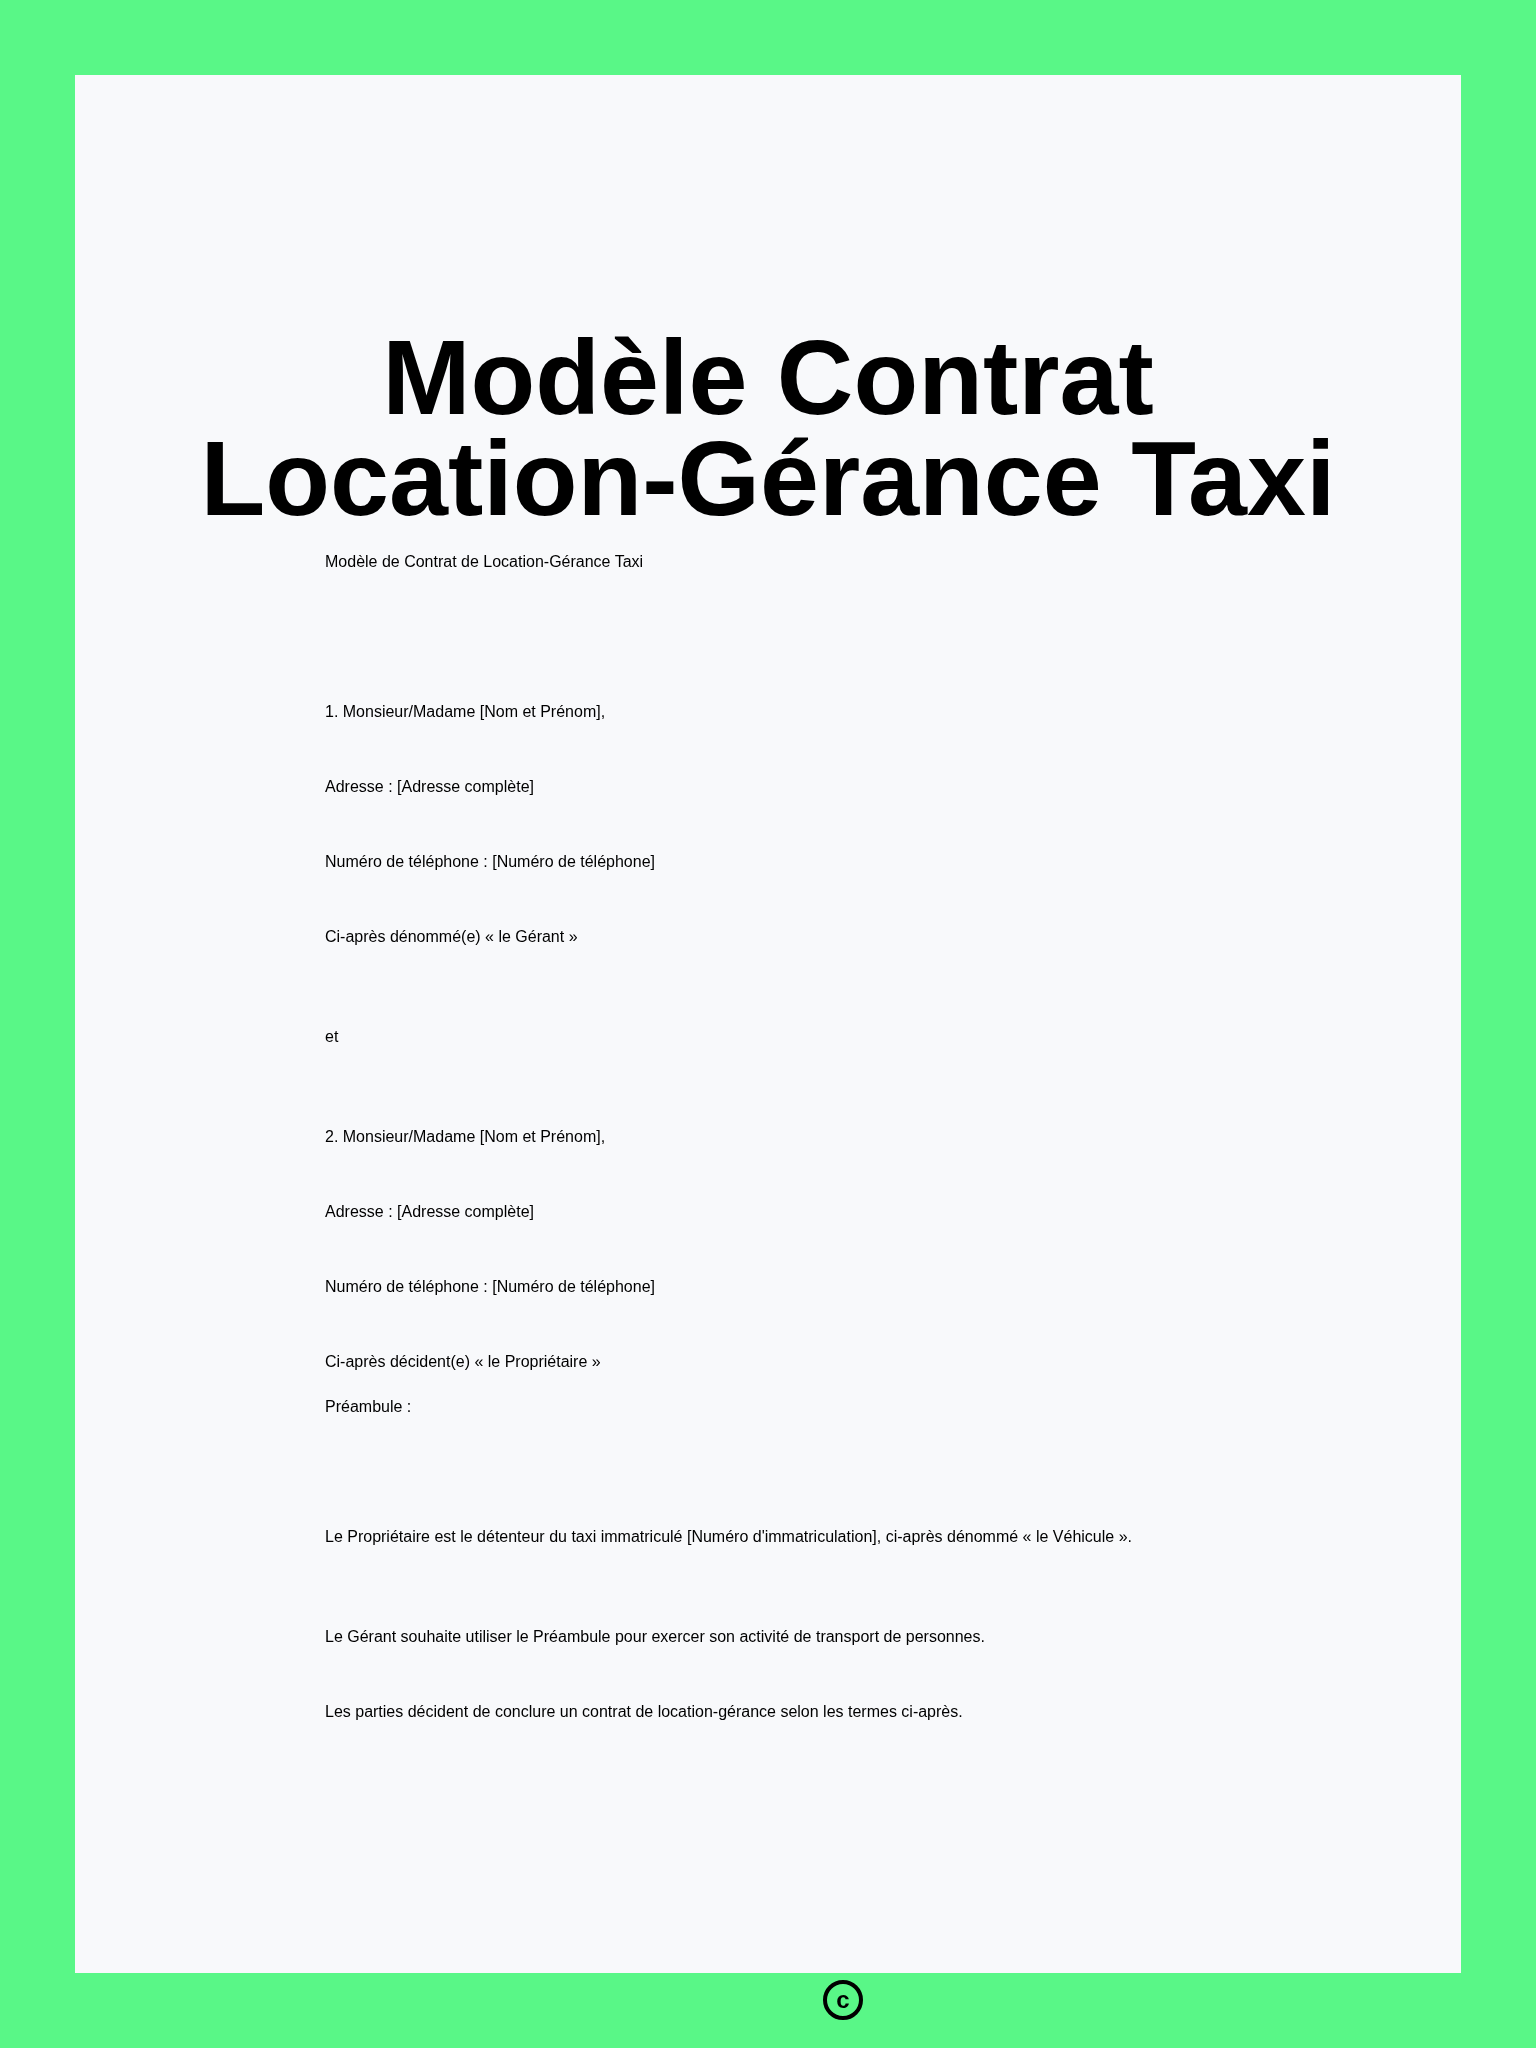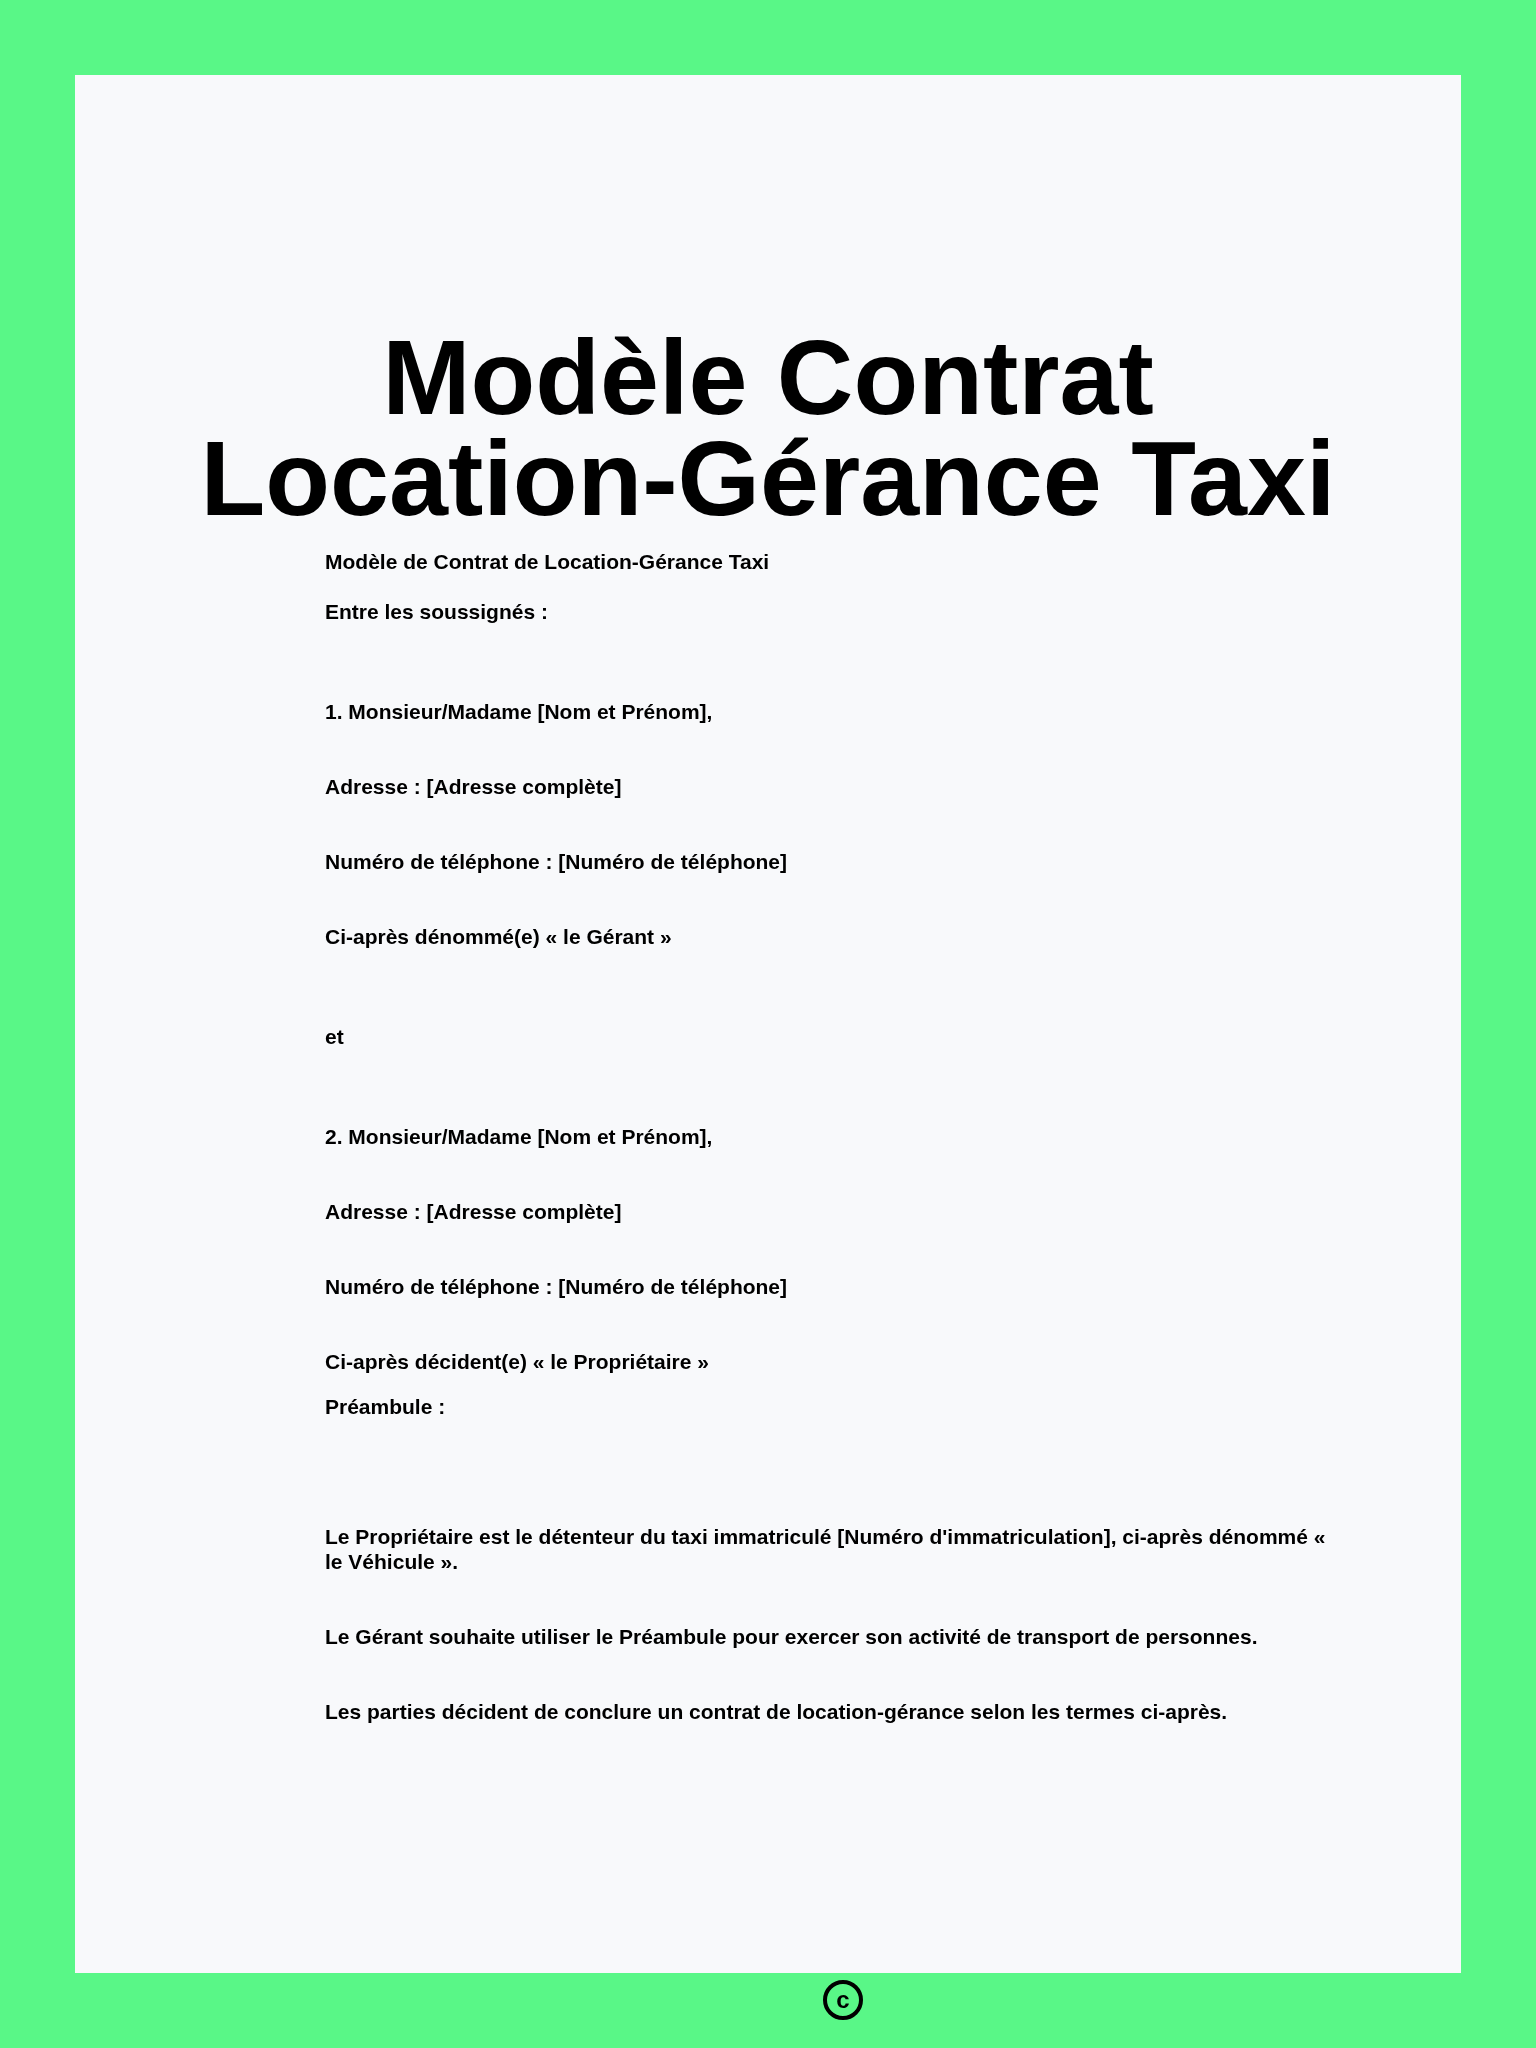--- a/index.html
+++ b/index.html
@@ -25,22 +25,22 @@
       font-size: 106px;
       line-height: 101px;
       color: #000;
       margin: 0;
       letter-spacing: 0px;
     }
     .title span { display: block; }
     .line {
       position: absolute;
       left: 250px;
-      font-weight: bold;
-      font-size: 21px;
+      font-weight: normal;
+      font-size: 16px;
       line-height: 25px;
       color: #000;
       width: 1010px;
       margin: 0;
       white-space: normal;
     }
     .copyright {
       position: absolute;
       left: 748px; top: 1905px;
       width: 40px; height: 40px;
@@ -56,21 +56,20 @@
 </head>
 <body>
 
 <div class="page">
   <h1 class="title">
     <span>Modèle Contrat</span>
     <span>Location-Gérance Taxi</span>
   </h1>
 
   <p class="line" style="top:474px">Modèle de Contrat de Location-Gérance Taxi</p>
-  <p class="line" style="top:524px">Entre les soussignés :</p>
   <p class="line" style="top:624px">1. Monsieur/Madame [Nom et Prénom],</p>
   <p class="line" style="top:699px">Adresse : [Adresse complète]</p>
   <p class="line" style="top:774px">Numéro de téléphone : [Numéro de téléphone]</p>
   <p class="line" style="top:849px">Ci-après dénommé(e) « le Gérant »</p>
   <p class="line" style="top:949px">et</p>
   <p class="line" style="top:1049px">2. Monsieur/Madame [Nom et Prénom],</p>
   <p class="line" style="top:1124px">Adresse : [Adresse complète]</p>
   <p class="line" style="top:1199px">Numéro de téléphone : [Numéro de téléphone]</p>
   <p class="line" style="top:1274px">Ci-après décident(e) « le Propriétaire »</p>
   <p class="line" style="top:1319px">Préambule :</p>

